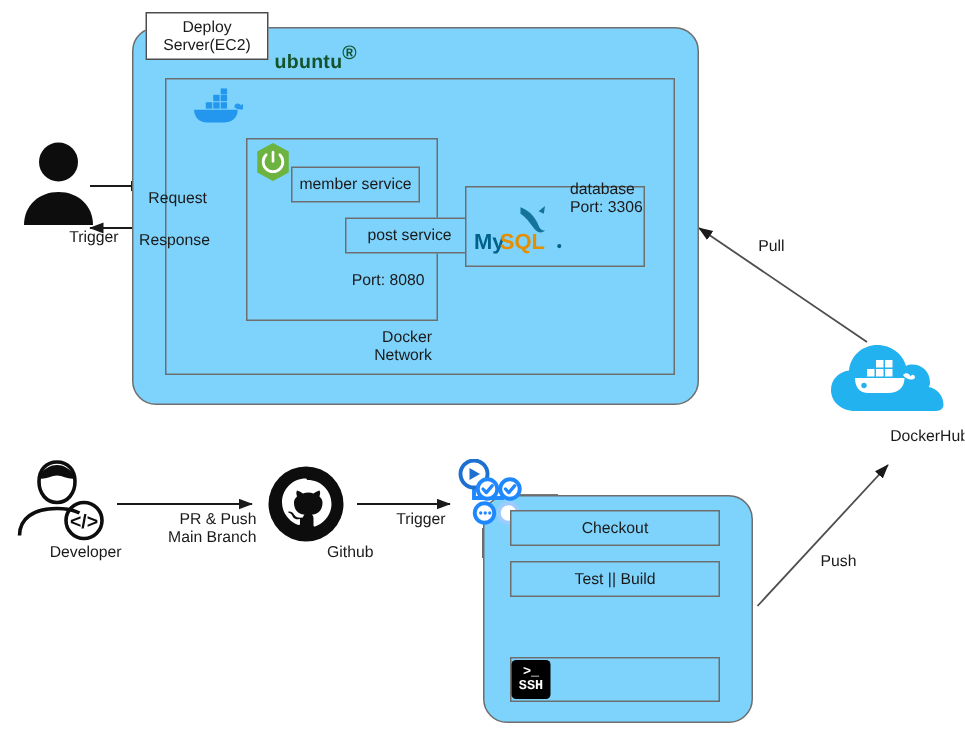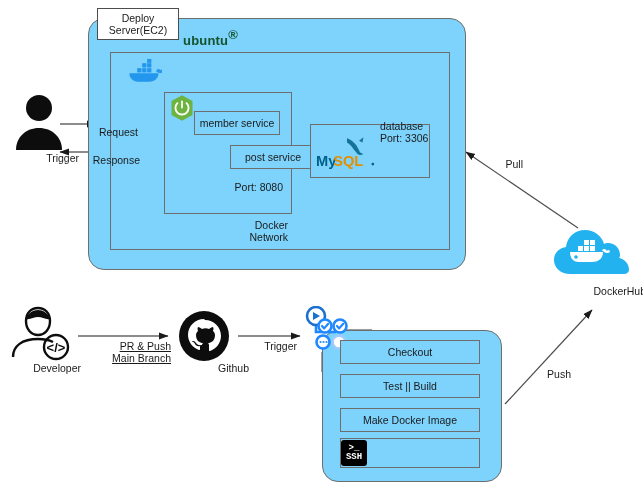--- a/index.html
+++ b/index.html
@@ -154,21 +154,21 @@
       <g fill="none" stroke="#0d0d0d" stroke-width="2.4">
         <path d="M18 18c0-8 5-13 12-13s12 5 12 13c0 8-5 14-12 14s-12-6-12-14z"></path>
         <path d="M18 16c2-6 7-9 12-9s10 3 12 9c-4 1-8-2-12-2s-8 3-12 2z" fill="#0d0d0d" stroke="none"></path>
         <path d="M5 54c0-11 9-18 25-18 6 0 11 1 15 3"></path>
         <circle cx="48" cy="44" r="12"></circle>
       </g>
       <text x="48" y="49" text-anchor="middle" font-family="Liberation Sans, sans-serif" font-size="13" font-weight="bold" fill="#0d0d0d">&lt;/&gt;</text>
     </svg>
   </div>
   <div class="lbl" style="left:36px;top:362px;width:90px;margin-left:-45px;">Developer</div>
-  <div class="lbl" style="left:123px;top:340px;width:96px;margin-left:-48px;text-decoration:underline;">PR &amp; Push
+  <div class="lbl" style="left:123px;top:340px;width:96px;margin-left:-48px;">PR &amp; Push
 Main Branch</div>
 
   <div class="abs" style="left:178px;top:310px;width:52px;height:52px;">
     <svg viewBox="0 0 52 52" width="52" height="52">
       <circle cx="26" cy="26" r="25" fill="#0d0d0d"></circle>
       <path d="M26 9c-9 0-16 7-16 16 0 7 5 13 11 15 1 0 1-.4 1-1v-3c-4 1-5-2-5-2
                -1-2-2-2-2-2-2-1 0-1 0-1 2 0 3 2 3 2 2 3 5 2 6 2 0-1 1-2 1-2
                -3 0-7-2-7-8 0-2 1-3 2-4 0-1-1-2 0-4 0 0 1 0 4 2 2-1 5-1 7 0
                3-2 4-2 4-2 1 2 0 3 0 4 1 1 2 2 2 4 0 6-4 8-7 8 1 1 1 2 1 3v4
                c0 .6 0 1 1 1 6-2 11-8 11-15 0-9-7-16-16-16z" fill="#ffffff"></path>
@@ -198,23 +198,20 @@
       <circle cx="35" cy="36" r="6.5" fill="#fff" stroke="#9ecbff" stroke-width="2.6"></circle>
     </svg>
   </div>
 
   <div class="abs box ctr" style="left:340px;top:340px;width:140px;height:24px;">
     <span class="step">Checkout</span>
   </div>
   <div class="abs box ctr" style="left:340px;top:374px;width:140px;height:24px;">
     <span class="step">Test || Build</span>
   </div>
-  <div class="abs box ctr" style="left:340px;top:408px;width:140px;height:24px;">
-    <span class="step">Make Docker Image</span>
-  </div>
   <div class="abs box" style="left:340px;top:438px;width:140px;height:30px;
               display:flex;align-items:center;">
     <span class="sshbadge" style="width:26px;height:26px;margin-right:1px;">
       <span>&gt;_</span>
       <span>SSH</span>
     </span>
   </div>
 
 </div>
 

